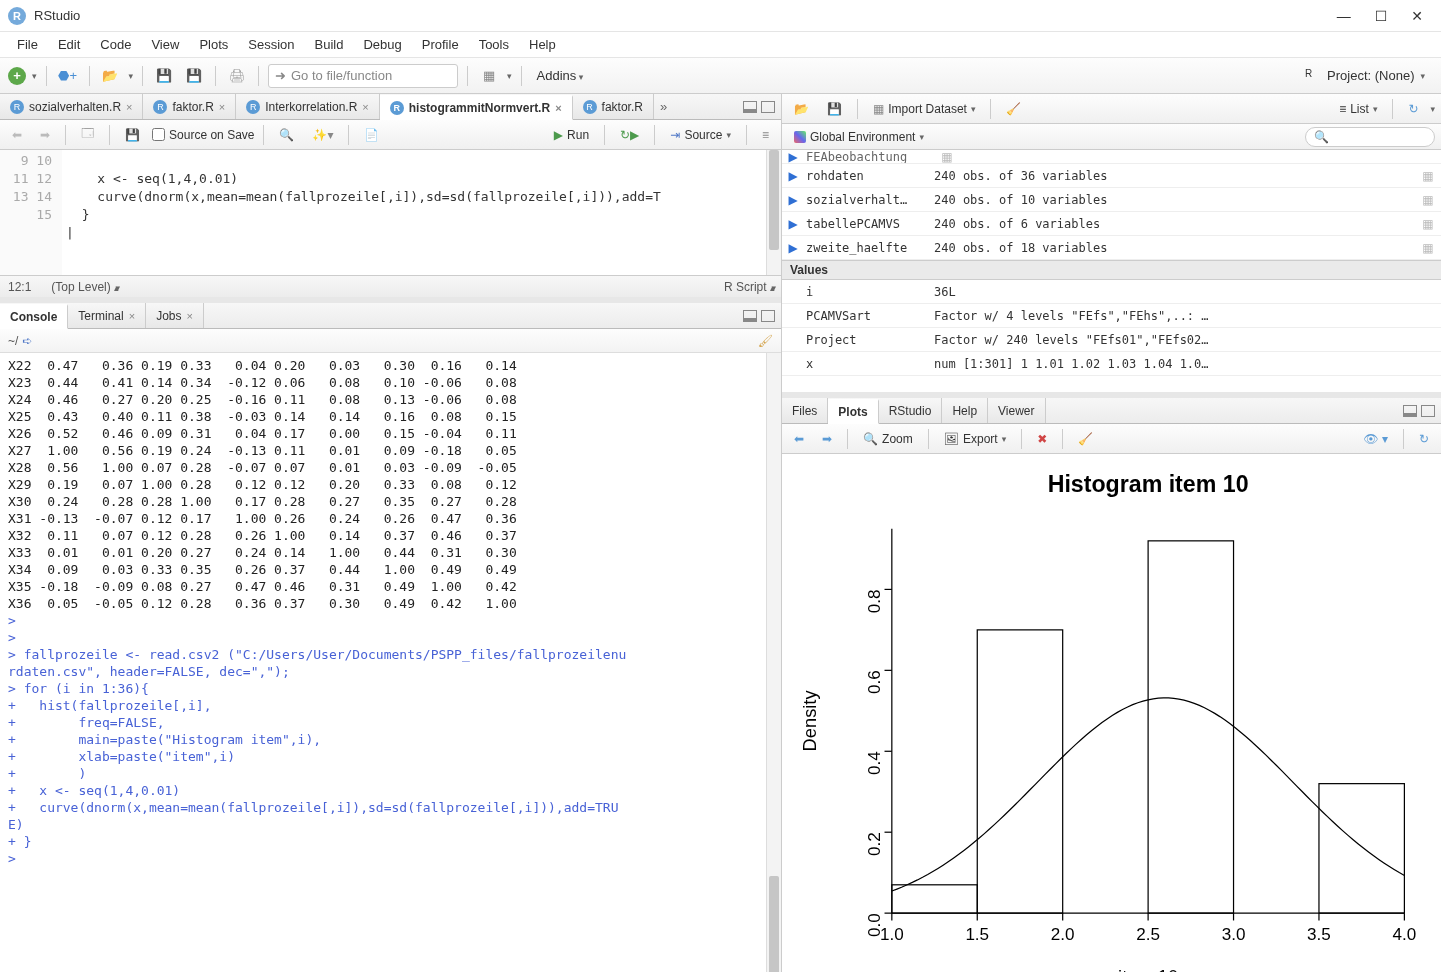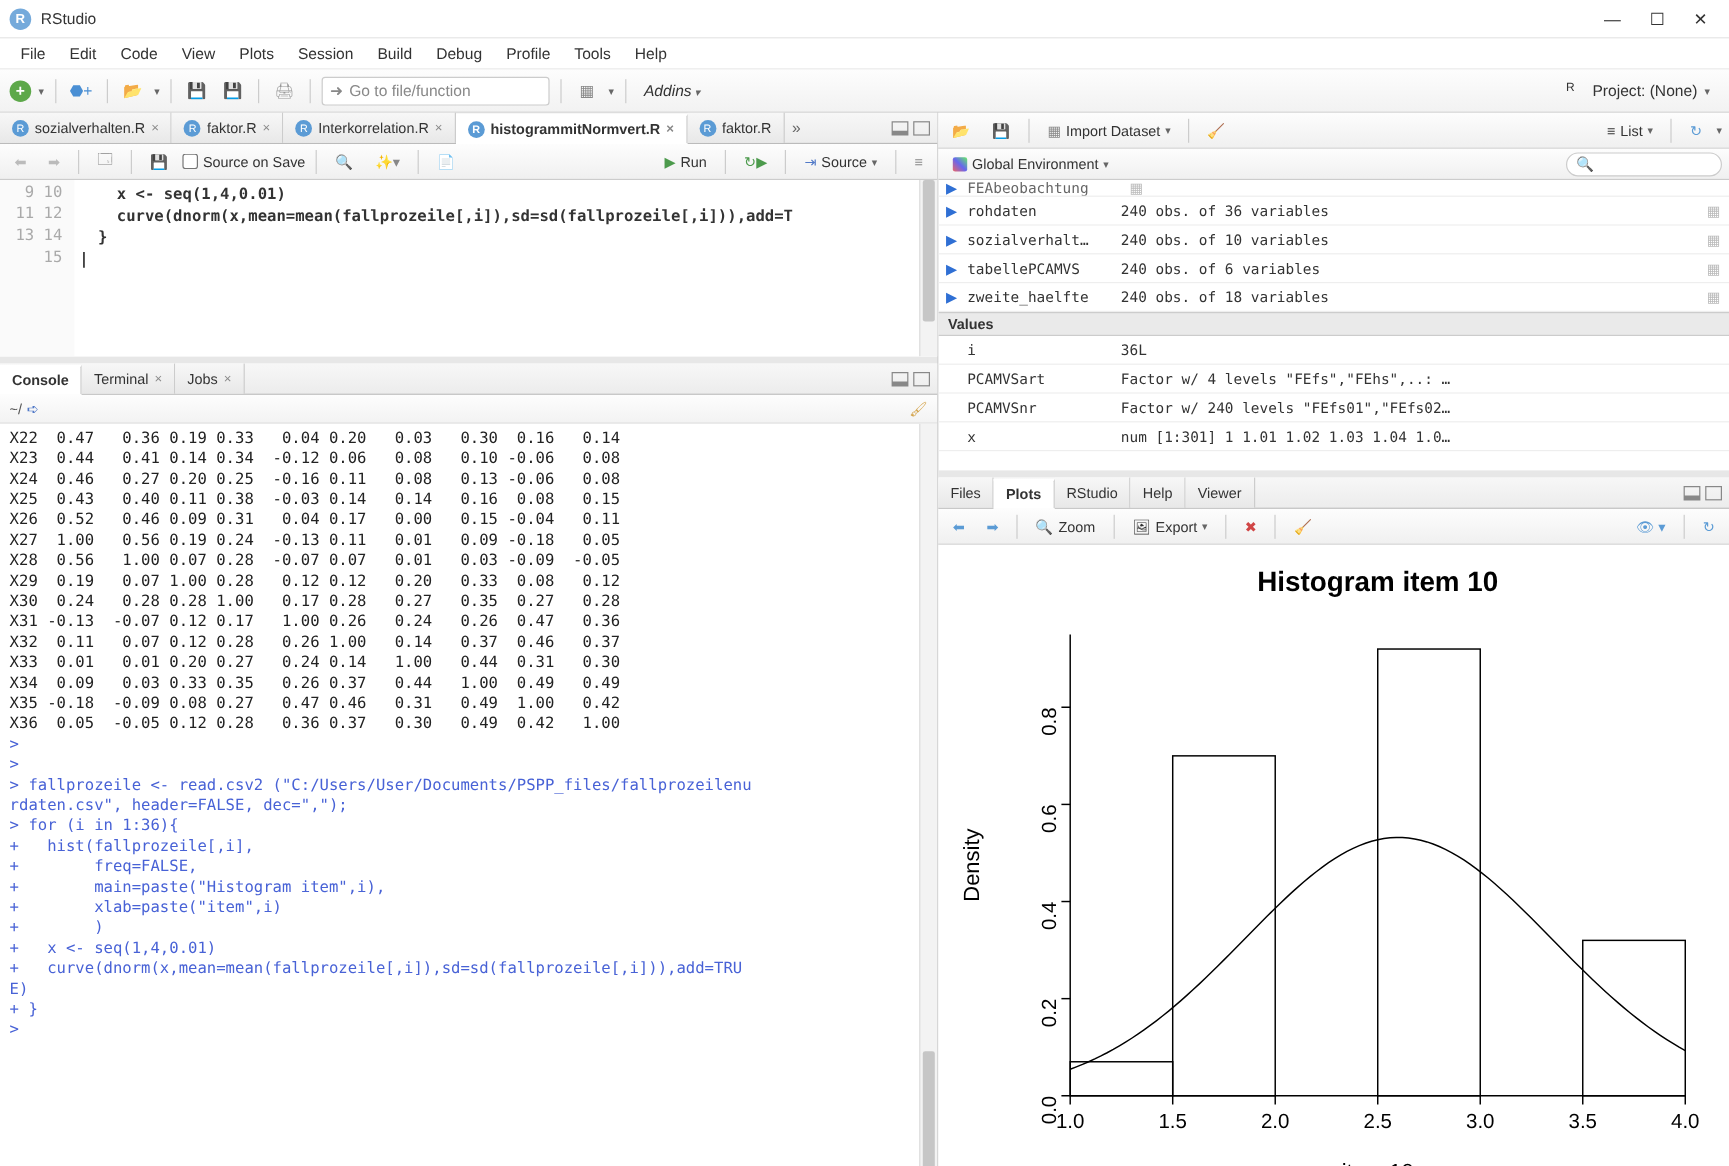--- a/index.html
+++ b/index.html
@@ -34,21 +34,21 @@
   .pane-controls { margin-left: auto; display: flex; align-items: center; gap: 4px; padding-right: 6px; }
   .pane-controls .box { width: 14px; height: 12px; border: 1px solid #888; }
   
   .sub-toolbar { height: 30px; background: linear-gradient(#fdfdfd,#f0f0f0); border-bottom: 1px solid #ccc; display: flex; align-items: center; padding: 0 6px; gap: 6px; font-size: 12px; }
   .sub-toolbar .btn { display: inline-flex; align-items: center; gap: 4px; padding: 2px 6px; }
   .source-check { display:flex; align-items:center; gap:4px;}
   .source-check input { margin:0;}
   
   .editor-body { position: relative; background: #fff; font-family: Consolas, monospace; font-size: 13px; display: flex; overflow: hidden; }
   .gutter { width: 62px; text-align: right; color: #aaa; padding: 2px 10px 2px 0; background: #fafafa; line-height: 18px; }
-  .code-area { flex: 1; padding: 4px 4px; white-space: pre; line-height: 18px; overflow: hidden; font-weight: bold; }
+  .code-area { flex: 1; padding: 20px 4px; white-space: pre; line-height: 18px; overflow: hidden; }
   .status-bar { height: 22px; background: linear-gradient(#f7f7f7,#ececec); border-top: 1px solid #ccc; display: flex; align-items: center; padding: 0 8px; font-size: 12px; color: #555; }
   .status-bar .right { margin-left: auto; }
   
   .console-body { flex: 1; font-family: Consolas, monospace; font-size: 13px; padding: 4px 8px; white-space: pre; line-height: 17px; overflow-y: auto; color: #222; position:relative;}
   .console-body .prompt { color: #4862d6; }
   
   
   .env-body { flex: 1; overflow-y: auto; font-size: 12px; }
   .env-section { background: #eaeaea; padding: 2px 8px; font-weight: 600; border-top:1px solid #ccc; border-bottom:1px solid #ccc;}
   .env-row { display: flex; border-bottom: 1px solid #eee; align-items: center; height: 24px; }
@@ -120,21 +120,21 @@
   <span class="tb-btn" style="color:#999;">🖨</span>
   <span class="tb-sep"></span>
   <div class="file-input">
     <span style="color:#888;">➜</span>
     <span>Go to file/function</span>
   </div>
   <span class="tb-sep"></span>
   <span class="tb-btn" style="color:#888;">▦</span>
     <span class="small-arrow">▾</span>
   <span class="tb-sep"></span>
-  <span class="btn dropdown-arrow" style="padding:2px 6px;font-style:italic;"><span>Addins</span></span>
+  <span class="btn dropdown-arrow" style="padding:2px 6px;"><span>Addins</span></span>
   <div class="project-box">
     <span class="logo" style="width:16px;height:16px;font-size:10px;">R</span>
     <span>Project: (None)</span>
     <span class="small-arrow">▾</span>
   </div>
 </div>
 
 <div class="main-grid">
 
   <div class="left-col">
@@ -213,20 +213,26 @@
         <div class="code-area" id="code">    x &lt;- seq(1,4,0.01)
     curve(dnorm(x,mean=mean(fallprozeile[,i]),sd=sd(fallprozeile[,i])),add=T
   }
 | 
 
 
 </div>
         <div class="scrollbar-v">
             <div class="scrollbar-thumb" style="top:0;height:80%;"></div>
           </div>
+      </div>
+      <div class="status-bar">
+        <span>12:1</span>
+        <span style="width:20px;"></span>
+        <span><span>(Top Level)</span> <span class="small-arrow" style="letter-spacing:-3px;">▴▾</span></span>
+        <span class="right"><span>R Script</span> <span class="small-arrow" style="letter-spacing:-3px;">▴▾</span></span>
       </div>
     </div>
 
     <div class="bottom-pane">
       <div class="pane-tabs">
         <div class="tab active">
             <span>Console</span>
           </div>
         <div class="tab">
             <span>Terminal</span>
@@ -347,21 +353,21 @@
             <span class="grid-icon"></span>
           </div>
           <div class="env-row">
             <span class="icon"></span>
             <span class="name">PCAMVSart</span>
             <span class="val">Factor w/ 4 levels "FEfs","FEhs",..: …</span>
             <span class="grid-icon"></span>
           </div>
           <div class="env-row">
             <span class="icon"></span>
-            <span class="name">PCAMVSnr</span>
+            <span class="name">Project</span>
             <span class="val">Factor w/ 240 levels "FEfs01","FEfs02…</span>
             <span class="grid-icon"></span>
           </div>
           <div class="env-row">
             <span class="icon"></span>
             <span class="name">x</span>
             <span class="val">num [1:301] 1 1.01 1.02 1.03 1.04 1.0…</span>
             <span class="grid-icon"></span>
           </div>
         </div>

